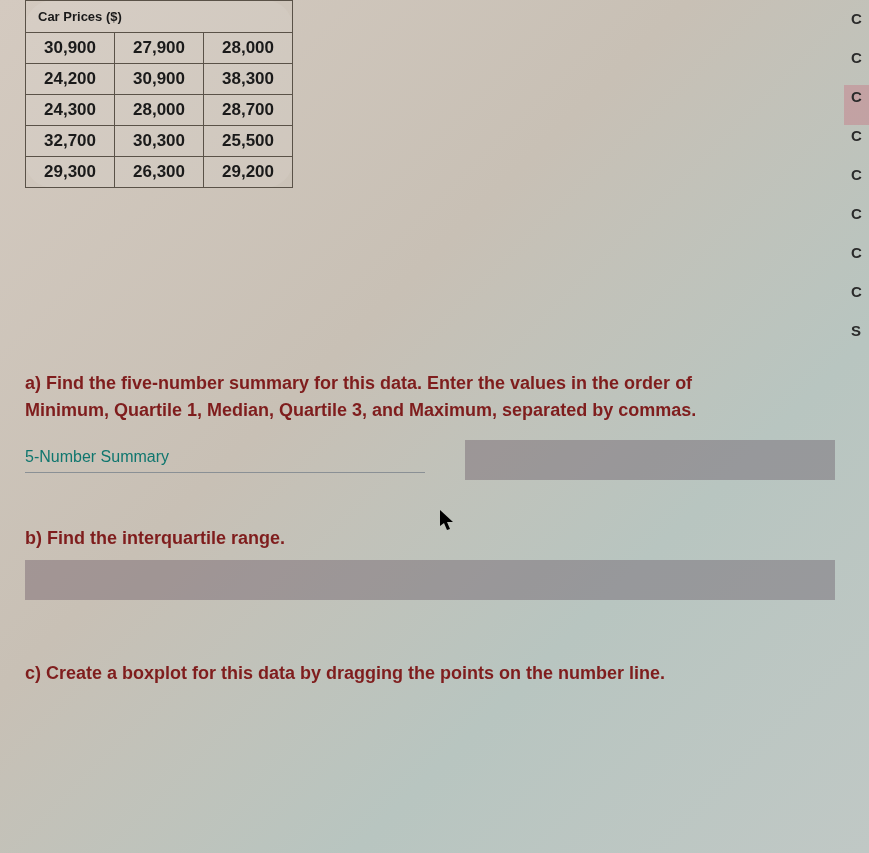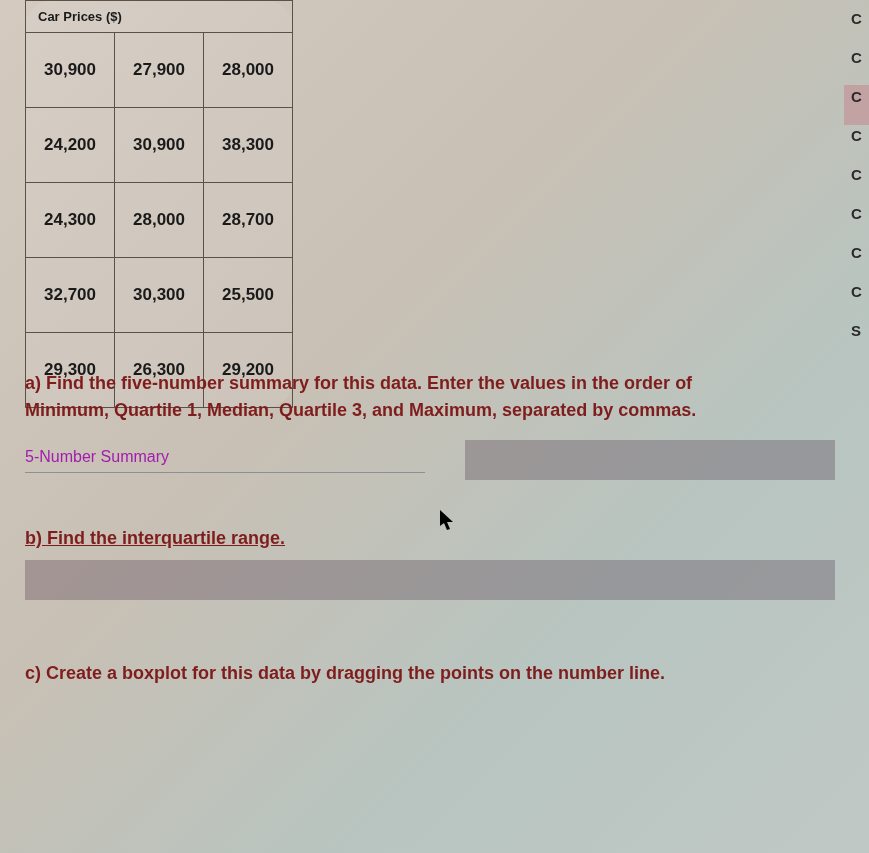--- a/index.html
+++ b/index.html
@@ -17,54 +17,54 @@
       top: 0;
       left: 25px;
     }
     table {
       border-collapse: collapse;
       background: rgba(255,255,255,0.08);
       border-radius: 28px;
     }
     th, td {
       border: 1px solid #5a5248;
-      padding: 27px 18px;
+      padding: 5px 18px;
       text-align: right;
       font-weight: bold;
       font-size: 17px;
       color: #1a1a1a;
     }
     th {
       text-align: left;
       font-size: 13px;
       padding: 8px 12px;
     }
     .question {
       font-size: 18px;
       font-weight: bold;
       color: #7f1d1d;
       line-height: 1.5;
       padding: 0 25px;
       max-width: 800px;
     }
     .q-a { position: absolute; top: 370px; }
-    .q-b { position: absolute; top: 525px; text-decoration: underline; }
+    .q-b { position: absolute; top: 525px; }
     .q-c { position: absolute; top: 660px; max-width: 820px; text-align: right; }
     .input-row {
       position: absolute;
       left: 25px;
       display: flex;
       align-items: center;
       gap: 40px;
       width: 810px;
     }
     .row-a { top: 440px; }
     .row-b { top: 560px; }
     .input-label {
-      color: #a21caf;
+      color: #0f766e;
       font-size: 16px;
       border-bottom: 1px solid #8a9095;
       padding-bottom: 6px;
       flex: 0 0 400px;
     }
     .input-box {
       background: rgba(90,70,85,0.35);
       height: 40px;
       flex: 1;
       border: none;

